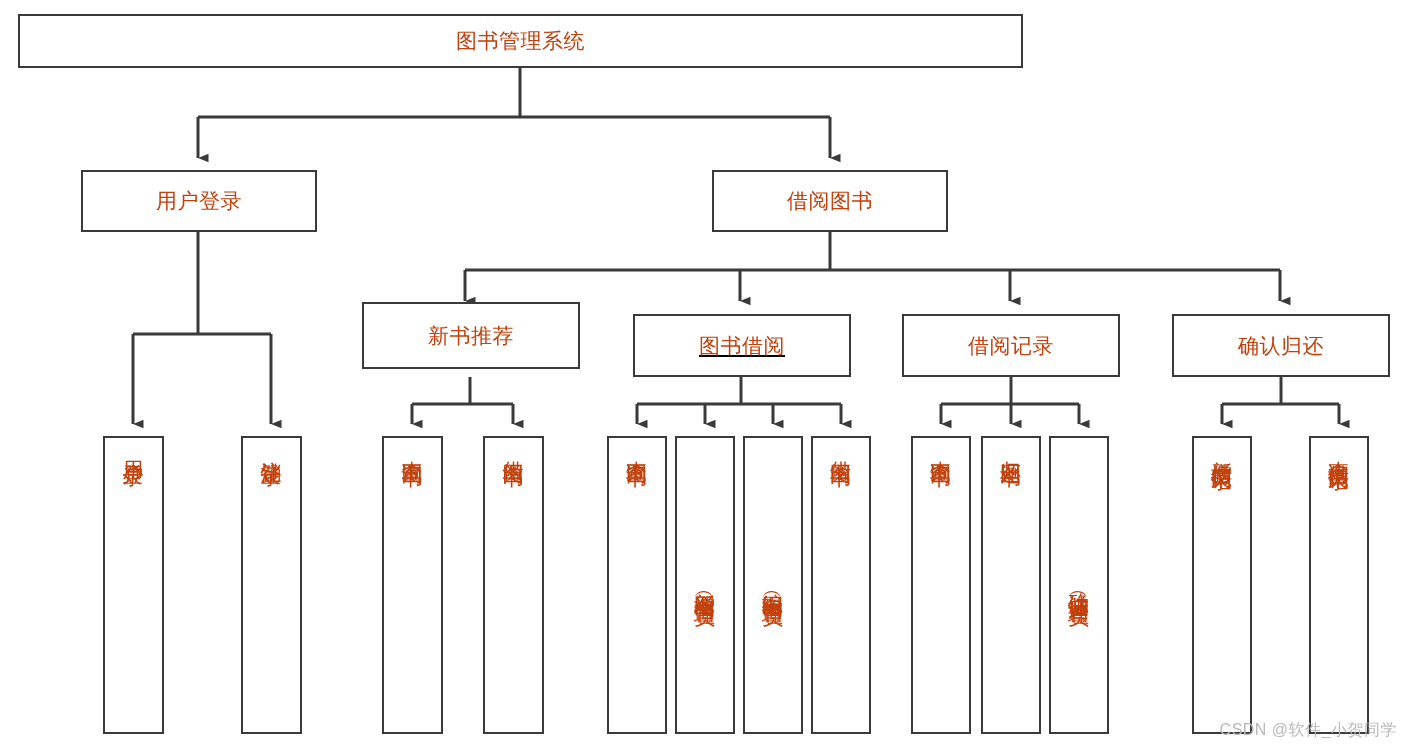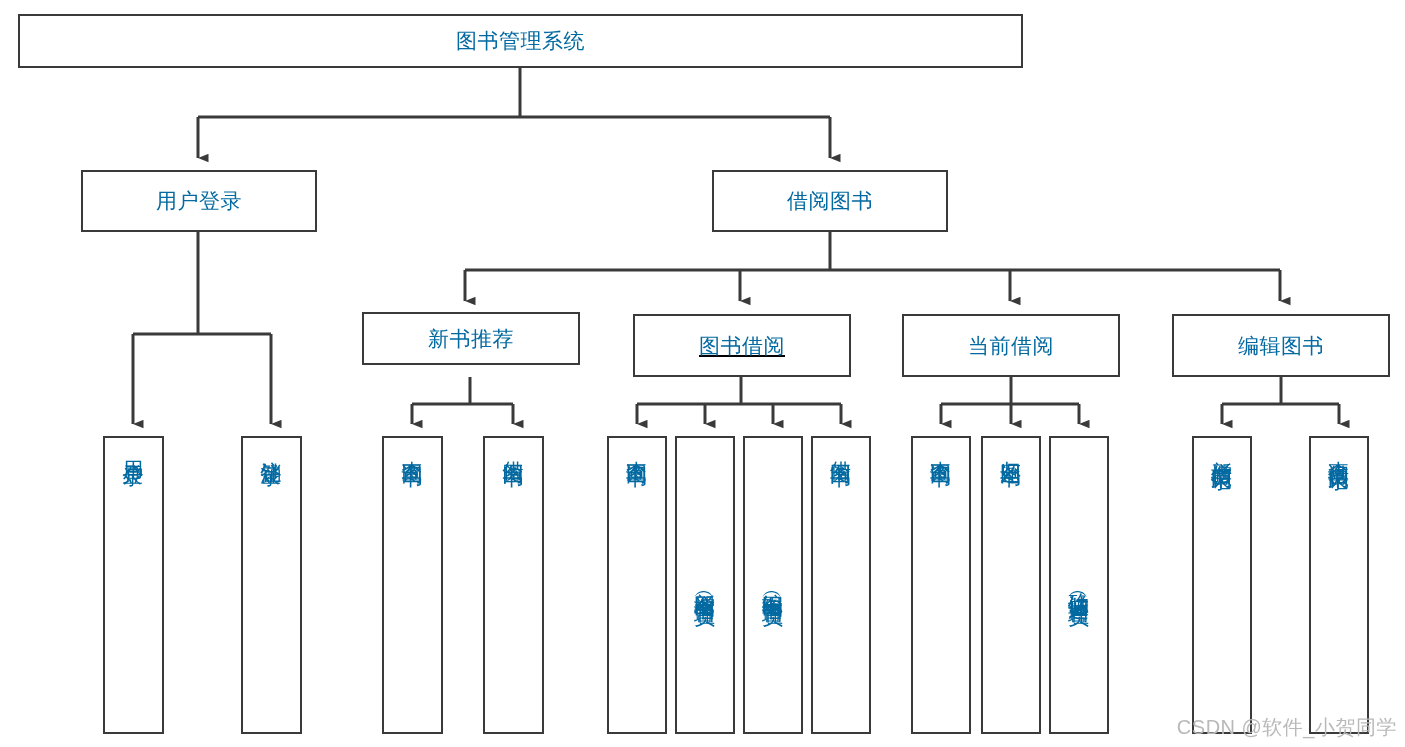--- a/index.html
+++ b/index.html
@@ -28,21 +28,21 @@
     position: absolute;
     box-sizing: border-box;
     background: #ffffff;
     border: 2px solid #3a3a3a;
     display: flex;
     align-items: center;
     justify-content: center;
     overflow: hidden;
   }
   .node-label {
-    color: #0369a1;
+    color: #c2410c;
     font-family: "Liberation Sans", "DejaVu Sans", sans-serif;
     line-height: 1.12;
     text-align: center;
     white-space: pre-line;
   }
   .node-horizontal .node-label {
     font-size: 21px;
     letter-spacing: 0.5px;
   }
   .node-root .node-label {
@@ -61,21 +61,21 @@
     line-height: 1;
   }
   .node-vertical.tall-text {
     align-items: center;
     padding-top: 0;
   }
   #watermark {
     position: absolute;
     right: 8px;
     bottom: 6px;
-    font-size: 20px;
+    font-size: 16px;
     color: #b9b9b9;
     font-family: "Liberation Sans", "DejaVu Sans", sans-serif;
     letter-spacing: 0.5px;
     pointer-events: none;
     user-select: none;
   }
 </style>
 </head>
 <body>
 
@@ -136,31 +136,31 @@
     <span class="node-label">图书管理系统</span>
   </div>
 
   <div class="node-box node-horizontal" style="left:81px; top:170px; width:236px; height:62px;">
     <span class="node-label">用户登录</span>
   </div>
   <div class="node-box node-horizontal" style="left:712px; top:170px; width:236px; height:62px;">
     <span class="node-label">借阅图书</span>
   </div>
 
-  <div class="node-box node-horizontal" style="left:362px; top:312px; width:218px; height:53px;">
+  <div class="node-box node-horizontal" style="left:362px; top:302px; width:218px; height:67px;">
     <span class="node-label">新书推荐</span>
   </div>
   <div class="node-box node-horizontal" style="left:633px; top:314px; width:218px; height:63px;text-decoration:underline;">
     <span class="node-label">图书借阅</span>
   </div>
   <div class="node-box node-horizontal" style="left:902px; top:314px; width:218px; height:63px;">
-    <span class="node-label">当前借阅</span>
+    <span class="node-label">借阅记录</span>
   </div>
   <div class="node-box node-horizontal" style="left:1172px; top:314px; width:218px; height:63px;">
-    <span class="node-label">编辑图书</span>
+    <span class="node-label">确认归还</span>
   </div>
 
   <div class="node-box node-vertical" style="left:103px; top:436px; width:61px; height:298px;">
     <span class="node-label">用户登录</span>
   </div>
   <div class="node-box node-vertical" style="left:241px; top:436px; width:61px; height:298px;">
     <span class="node-label">注销登录</span>
   </div>
 
   <div class="node-box node-vertical" style="left:382px; top:436px; width:61px; height:298px;">

